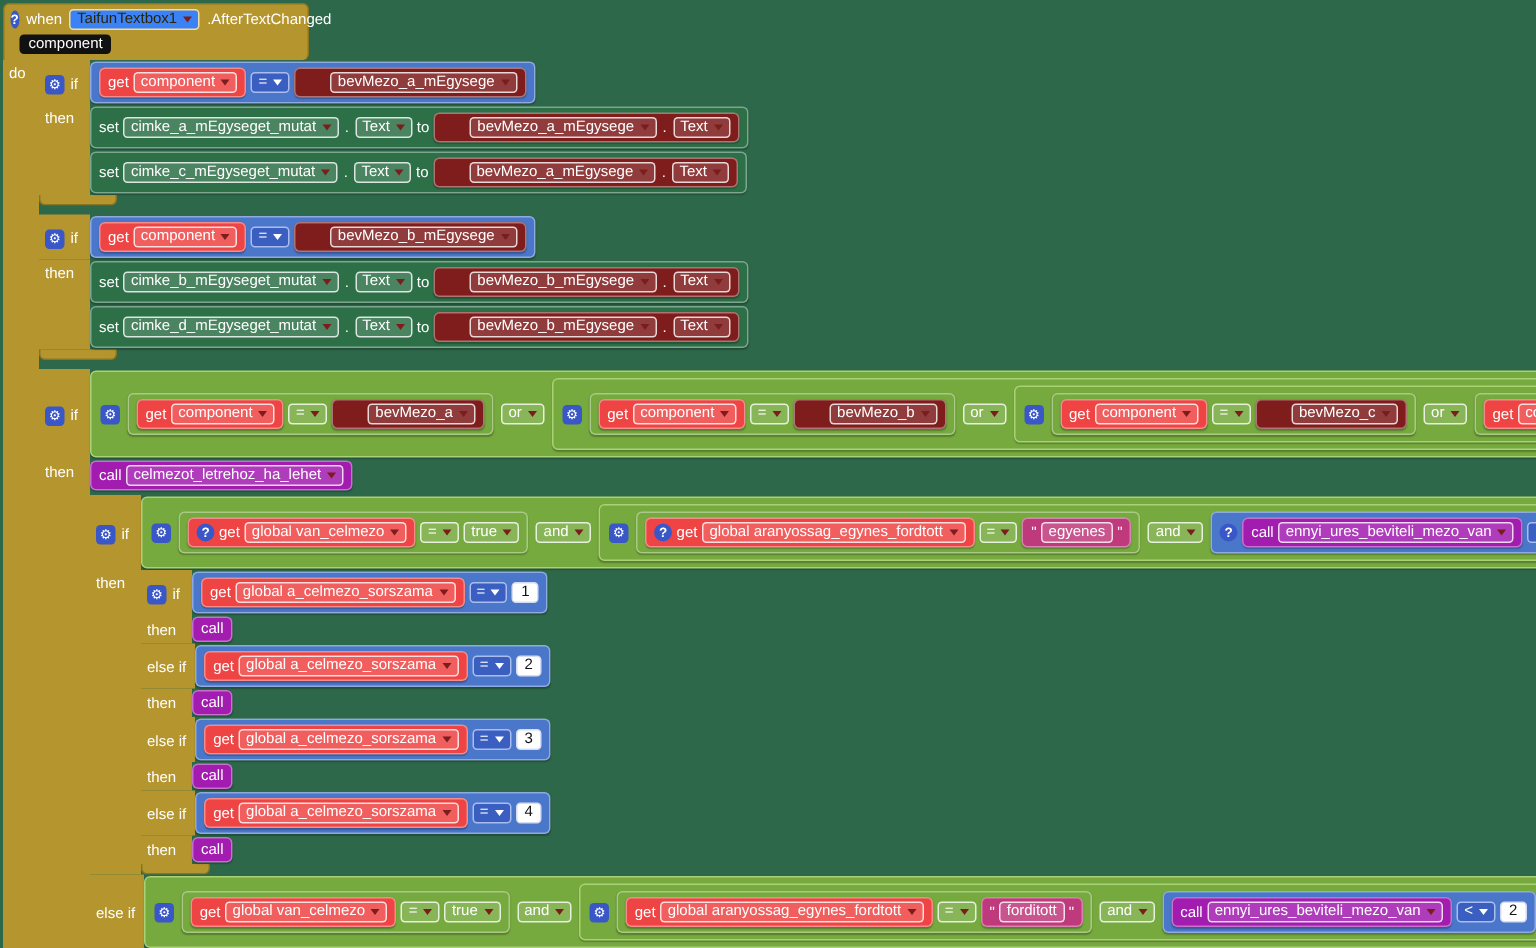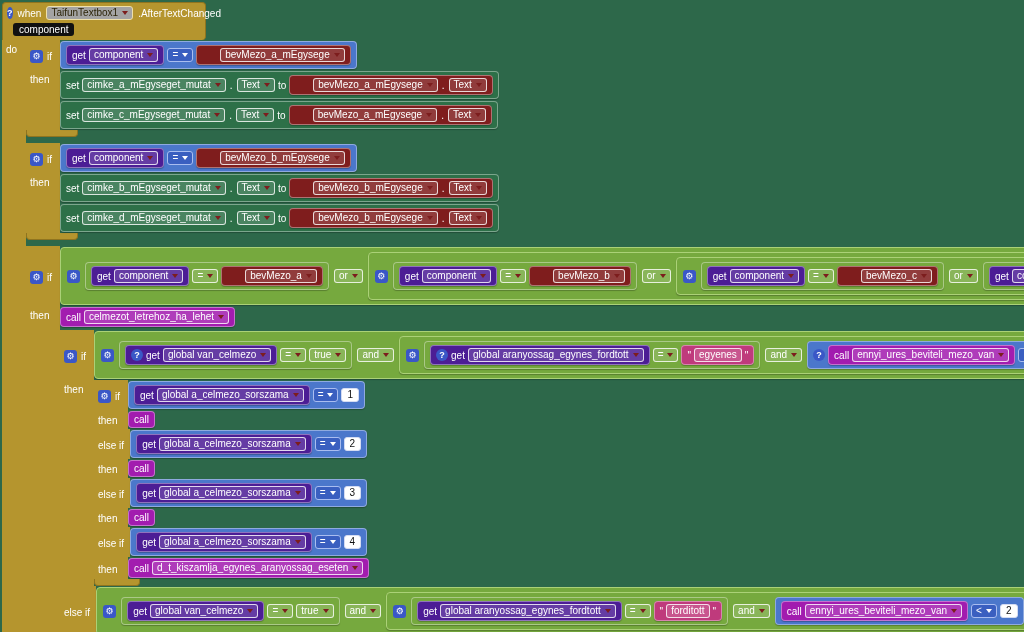--- a/index.html
+++ b/index.html
@@ -8,31 +8,31 @@
   .goldtop{background:#b5952e;border:1px solid #8f741f;border-bottom:none;border-radius:4px 4px 4px 0;padding:2px 8px 2px 4px;width:190px;}
   .hline{display:flex;align-items:center;gap:5px;padding:1px 0;}
   .tag{display:inline-block;background:#111;color:#fff;border-radius:3px;padding:1px 6px;margin:2px 0 2px 6px;}
   .grow{display:flex;align-items:flex-start;}
   .gcell{background:#b5952e;color:#fff;padding:4px 6px 2px 4px;display:flex;gap:4px;align-items:center;align-self:stretch;min-width:34px;box-sizing:border-box;}
   .gcell.top{align-items:flex-start;}
   .spinecell{width:24px;min-width:24px;}
   .gbottom{height:7px;background:#b5952e;border:1px solid #8f741f;border-top:none;border-radius:0 0 4px 4px;box-sizing:border-box;}
   .content{display:flex;flex-direction:column;align-items:flex-start;}
   .blk{display:inline-flex;align-items:center;gap:3px;border-radius:4px;padding:2px 5px;border:1px solid rgba(255,255,255,.38);box-shadow:0 1px 1px rgba(0,0,0,.25);white-space:nowrap;margin:1px 0;}
-  .orange{background:#4c1d95;}
+  .orange{background:#ef4444;}
   .teal{background:#7f1d1d;padding-left:23px;}
   .dgreen{background:#2d7048;}
   .green{background:#76a93e;}
   .blue{background:#4b77cb;}
   .purple{background:#a21caf;}
   .magenta{background:#bf3a7c;}
   .frame{display:inline-flex;align-items:center;gap:5px;background:#76a93e;border:1px solid #abd177;border-radius:4px;padding:3px 6px;margin:1px 0;box-shadow:0 1px 1px rgba(0,0,0,.25);}
   .chip{display:inline-flex;align-items:center;gap:3px;border:1px solid rgba(255,255,255,.8);background:rgba(255,255,255,.14);border-radius:3px;padding:0 4px;line-height:12px;}
   .chip.cb{background:#3a5fc0;border-color:#a9bdf0;}
-  .chip.gold{background:#a3a3a3;border-color:#efe0a8;color:#2c2408;}
+  .chip.gold{background:#3b82f6;border-color:#efe0a8;color:#2c2408;}
   .num{display:inline-flex;background:#fff;color:#111;border:1px solid #d5dcf2;border-radius:3px;padding:0 5px;line-height:12px;}
   .tri{width:0;height:0;border-left:3px solid transparent;border-right:3px solid transparent;border-top:4px solid #7c1d1d;margin-left:1px;}
   .tri.w{border-top-color:#fff;}
   .gear{width:13px;height:13px;background:#3a57c7;border-radius:3px;color:#fff;font-size:9px;line-height:13px;display:inline-flex;align-items:center;justify-content:center;}
   .qi{width:12px;height:12px;background:#3a57c7;border-radius:50%;color:#fff;font-size:9px;line-height:12px;display:inline-flex;align-items:center;justify-content:center;font-weight:bold;}
   .lbl{color:#fff;}
   .dot{color:#fff;padding:0 1px;}
   .mt6{margin-top:6px;}
   .mt2{margin-top:2px;}
 </style>
@@ -518,24 +518,20 @@
                             </span>
                             <span class="num">4</span>
                           </div>
                       </div>
                       <div class="grow">
                         <div class="gcell">
                             <span>then</span>
                           </div>
                         <div class="blk purple">
                             <span>call</span>
-                            <span class="chip">
-                              <span>d_t_kiszamlja_egynes_aranyossag_eseten</span>
-                              <span class="tri"></span>
-                            </span>
                           </div>
                       </div>
                       <div class="gbottom" style="width:46px"></div>
                     </div>
                   </div>
                 </div>
 
                 <div class="grow">
                   <div class="gcell">
                       <span>else if</span>

